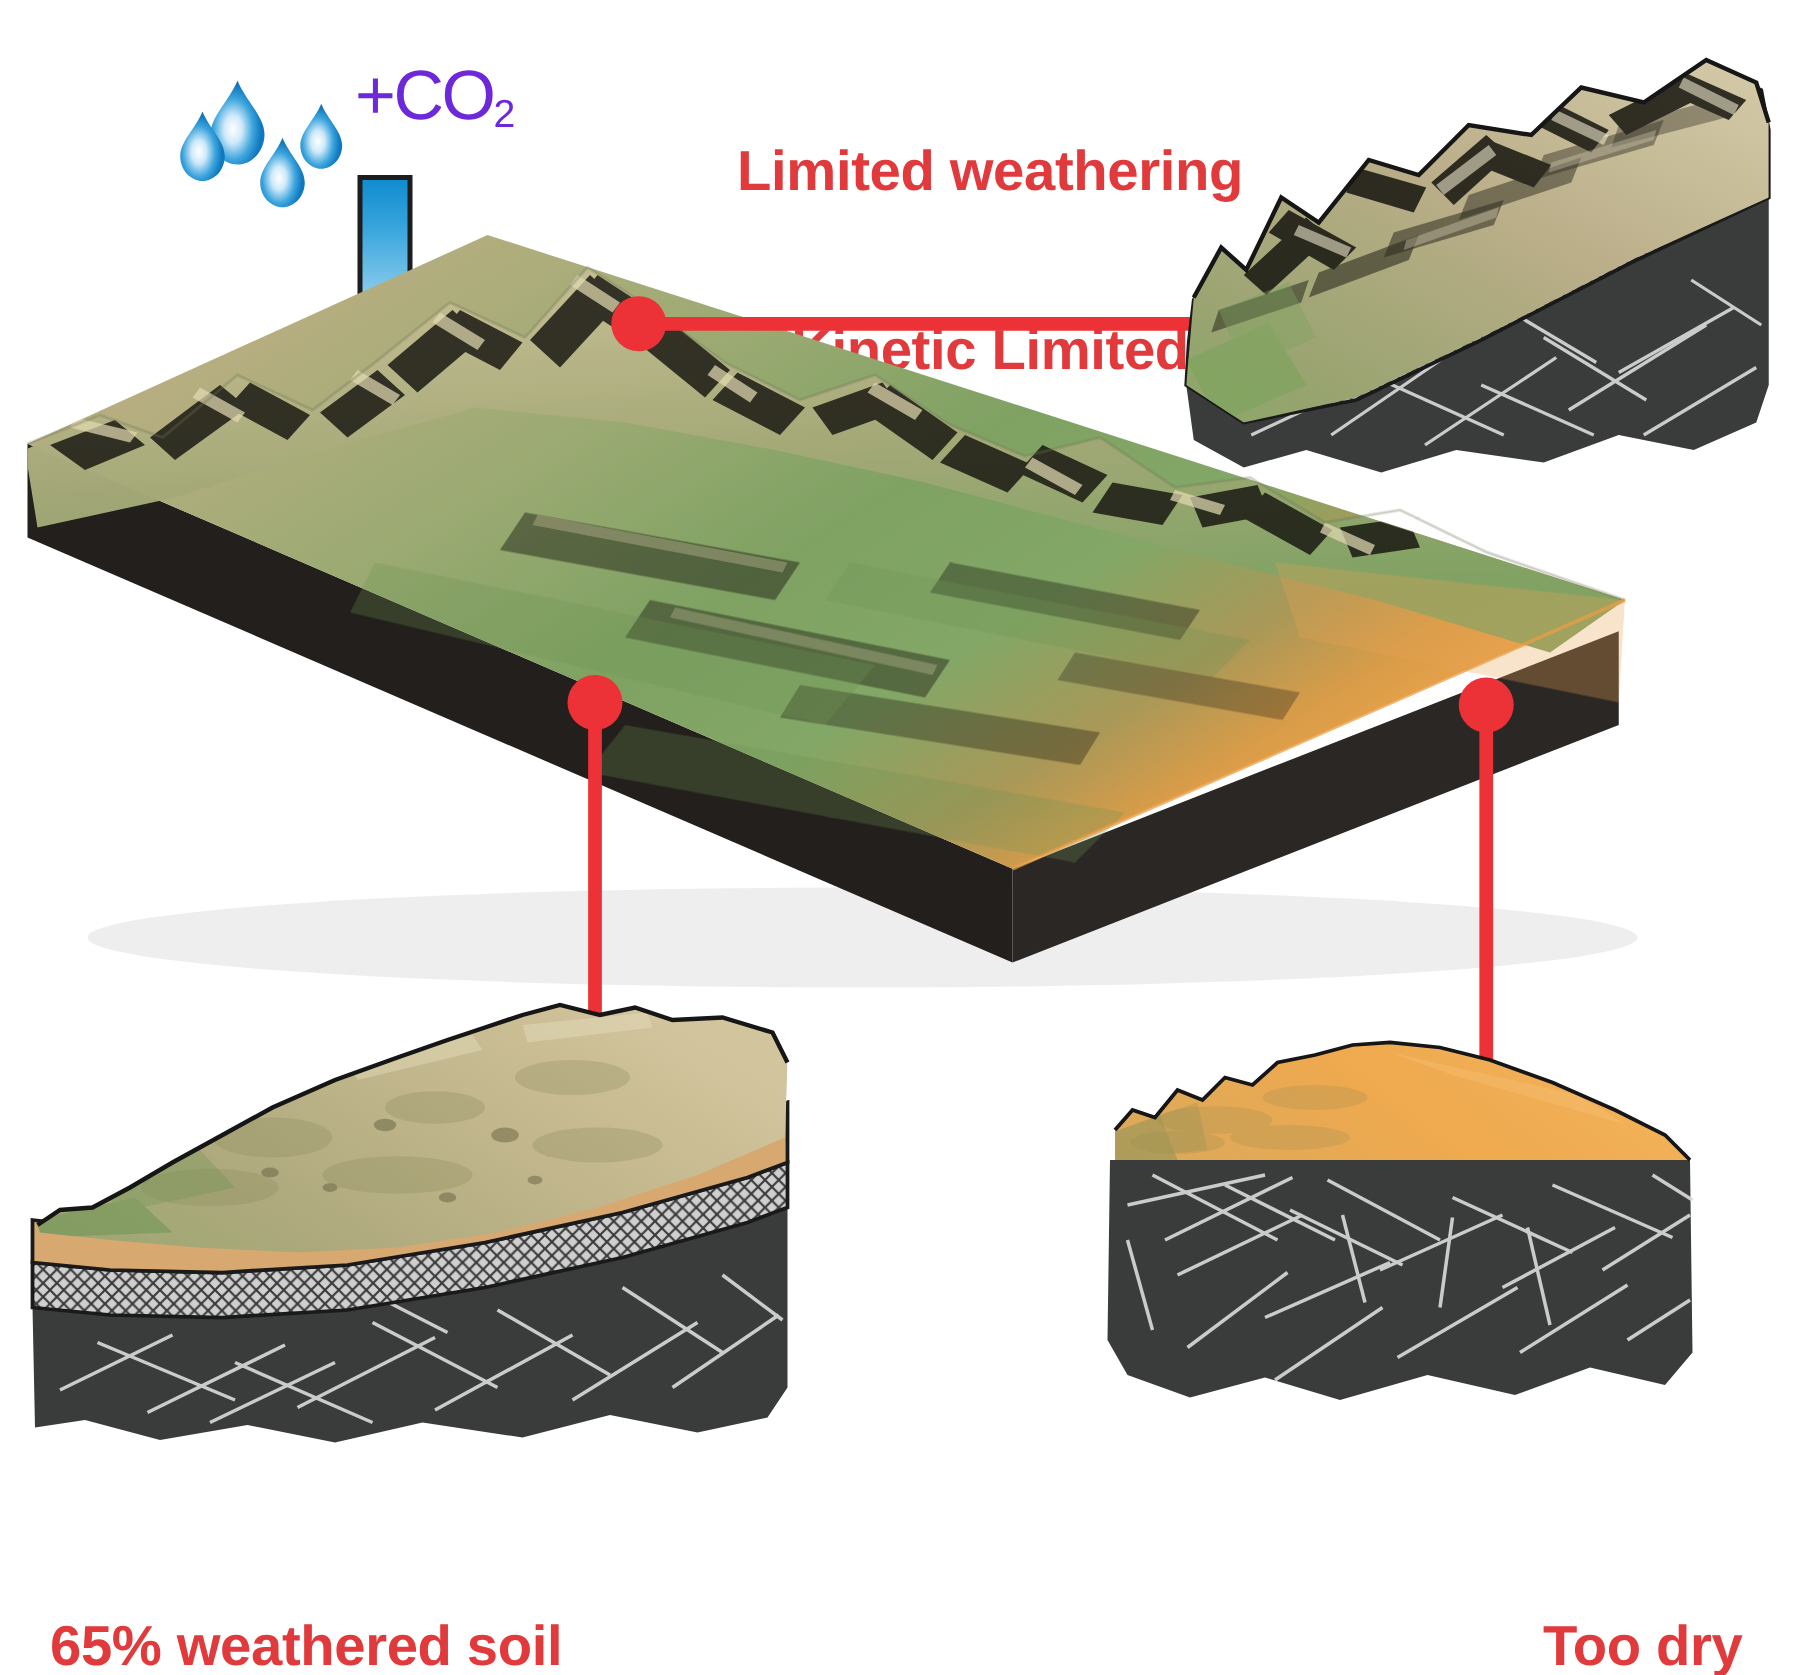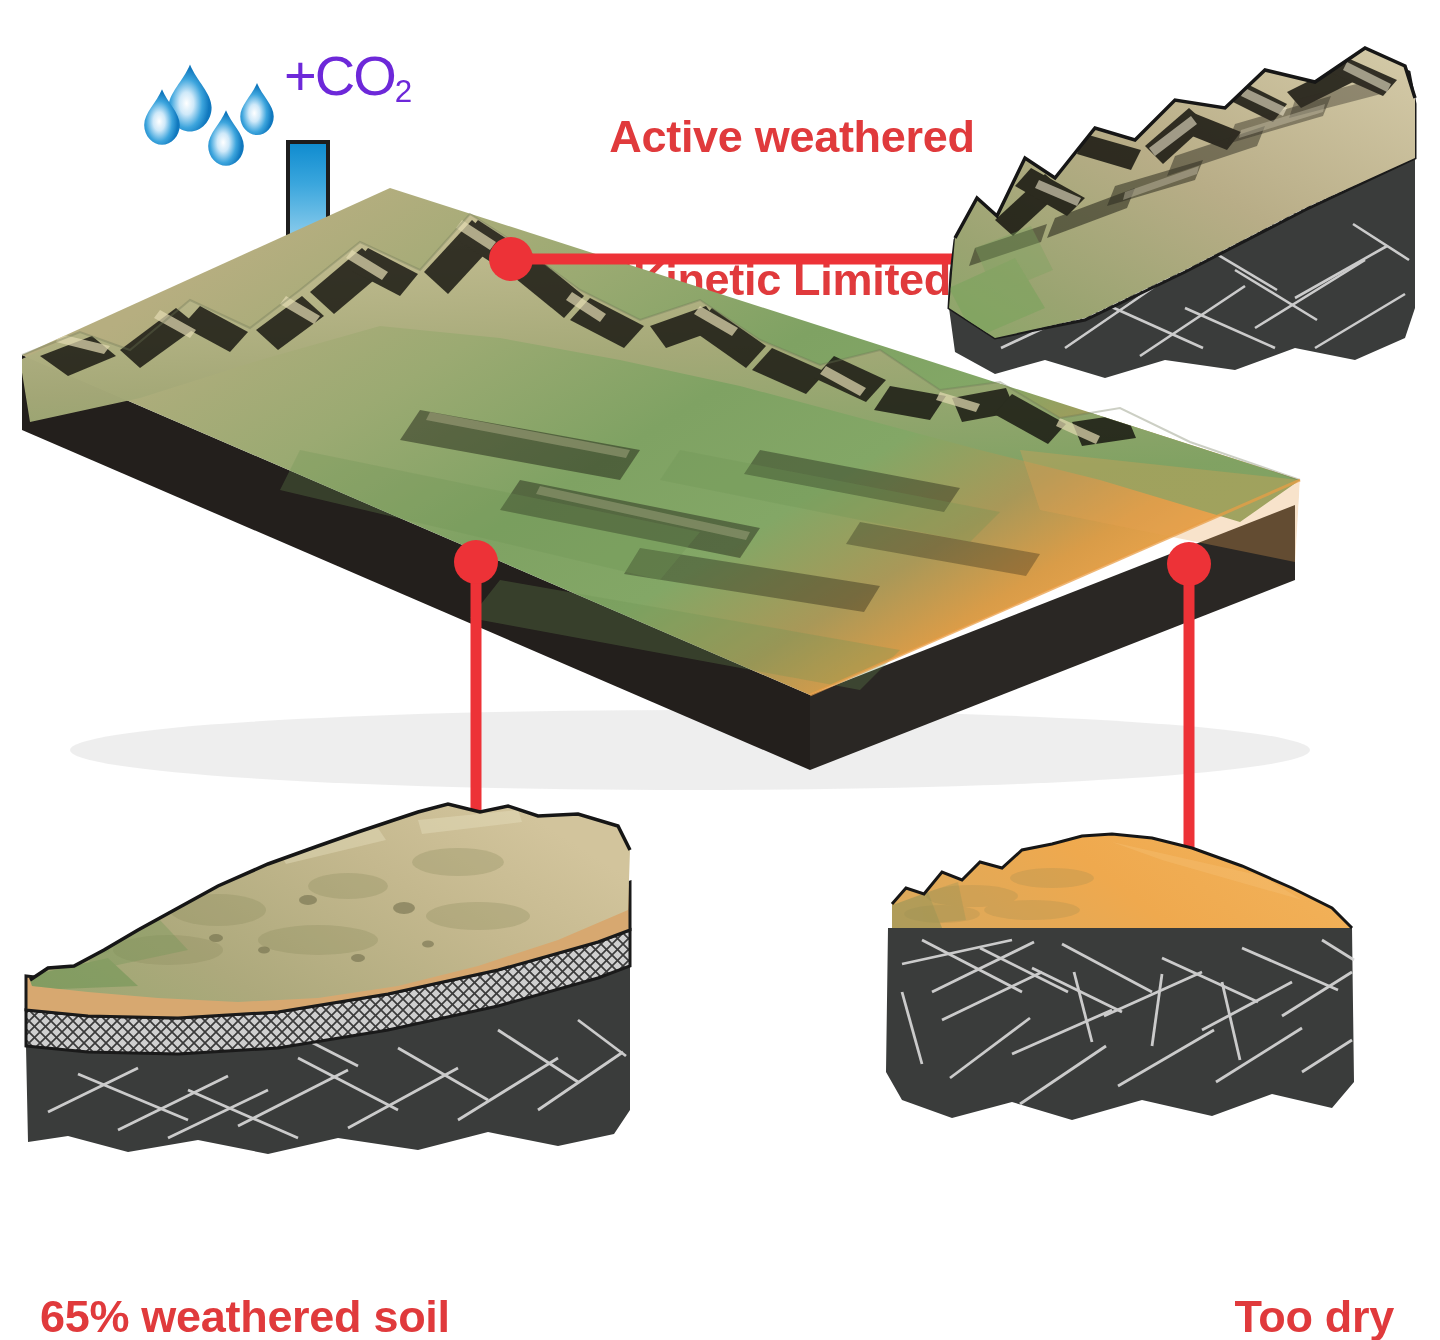--- a/index.html
+++ b/index.html
@@ -16,21 +16,21 @@
        letter-spacing:-2px;line-height:1;}
   .co2 sub{font-size:0.56em;vertical-align:-0.22em;letter-spacing:-1px;}
   svg{display:block;overflow:visible;}
 </style>
 </head>
 <body>
 
 <div id="stage">
 
   <div class="lbl l1" style="left:566px;top:18px;text-align:center;width:452px;">
-    <div>Active weathered</div>
+    <div>Limited weathering</div>
     <div>“Kinetic Limited”</div>
   </div>
 
   <svg class="abs" style="left:140px;top:20px;" width="230" height="330" viewBox="0 0 230 330">
     <defs>
       <radialGradient id="dropg" cx="42%" cy="58%" r="52%">
         <stop offset="0%" stop-color="#ffffff"></stop>
         <stop offset="32%" stop-color="#cfe9f9"></stop>
         <stop offset="70%" stop-color="#3da5dd"></stop>
         <stop offset="100%" stop-color="#1078BE"></stop>

